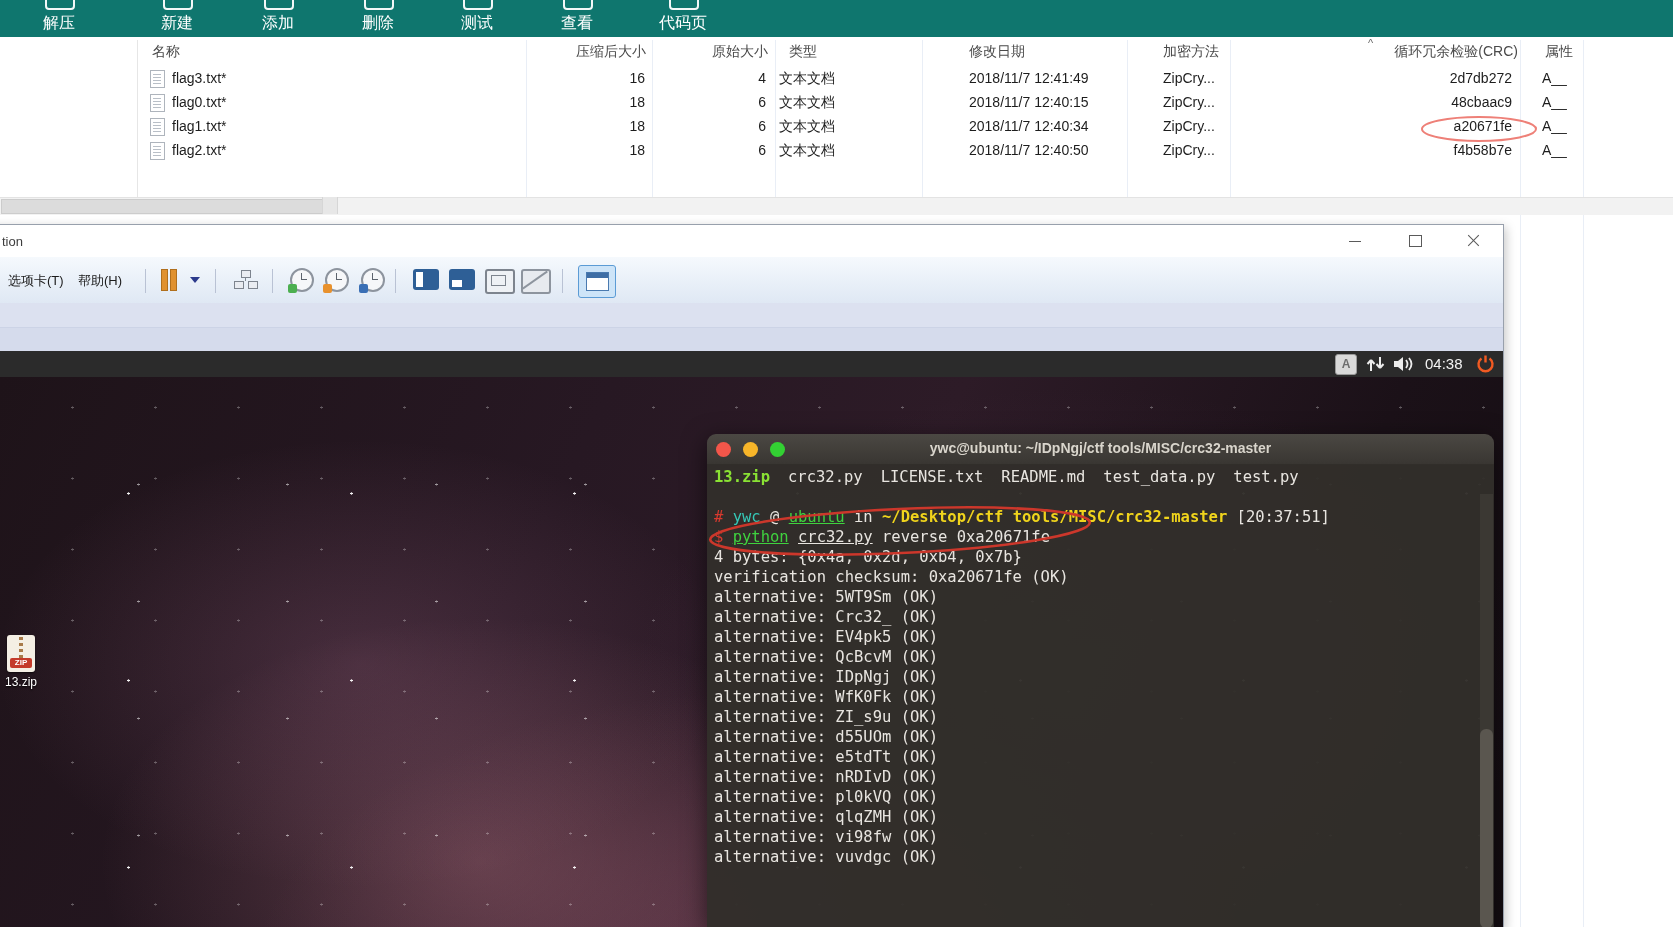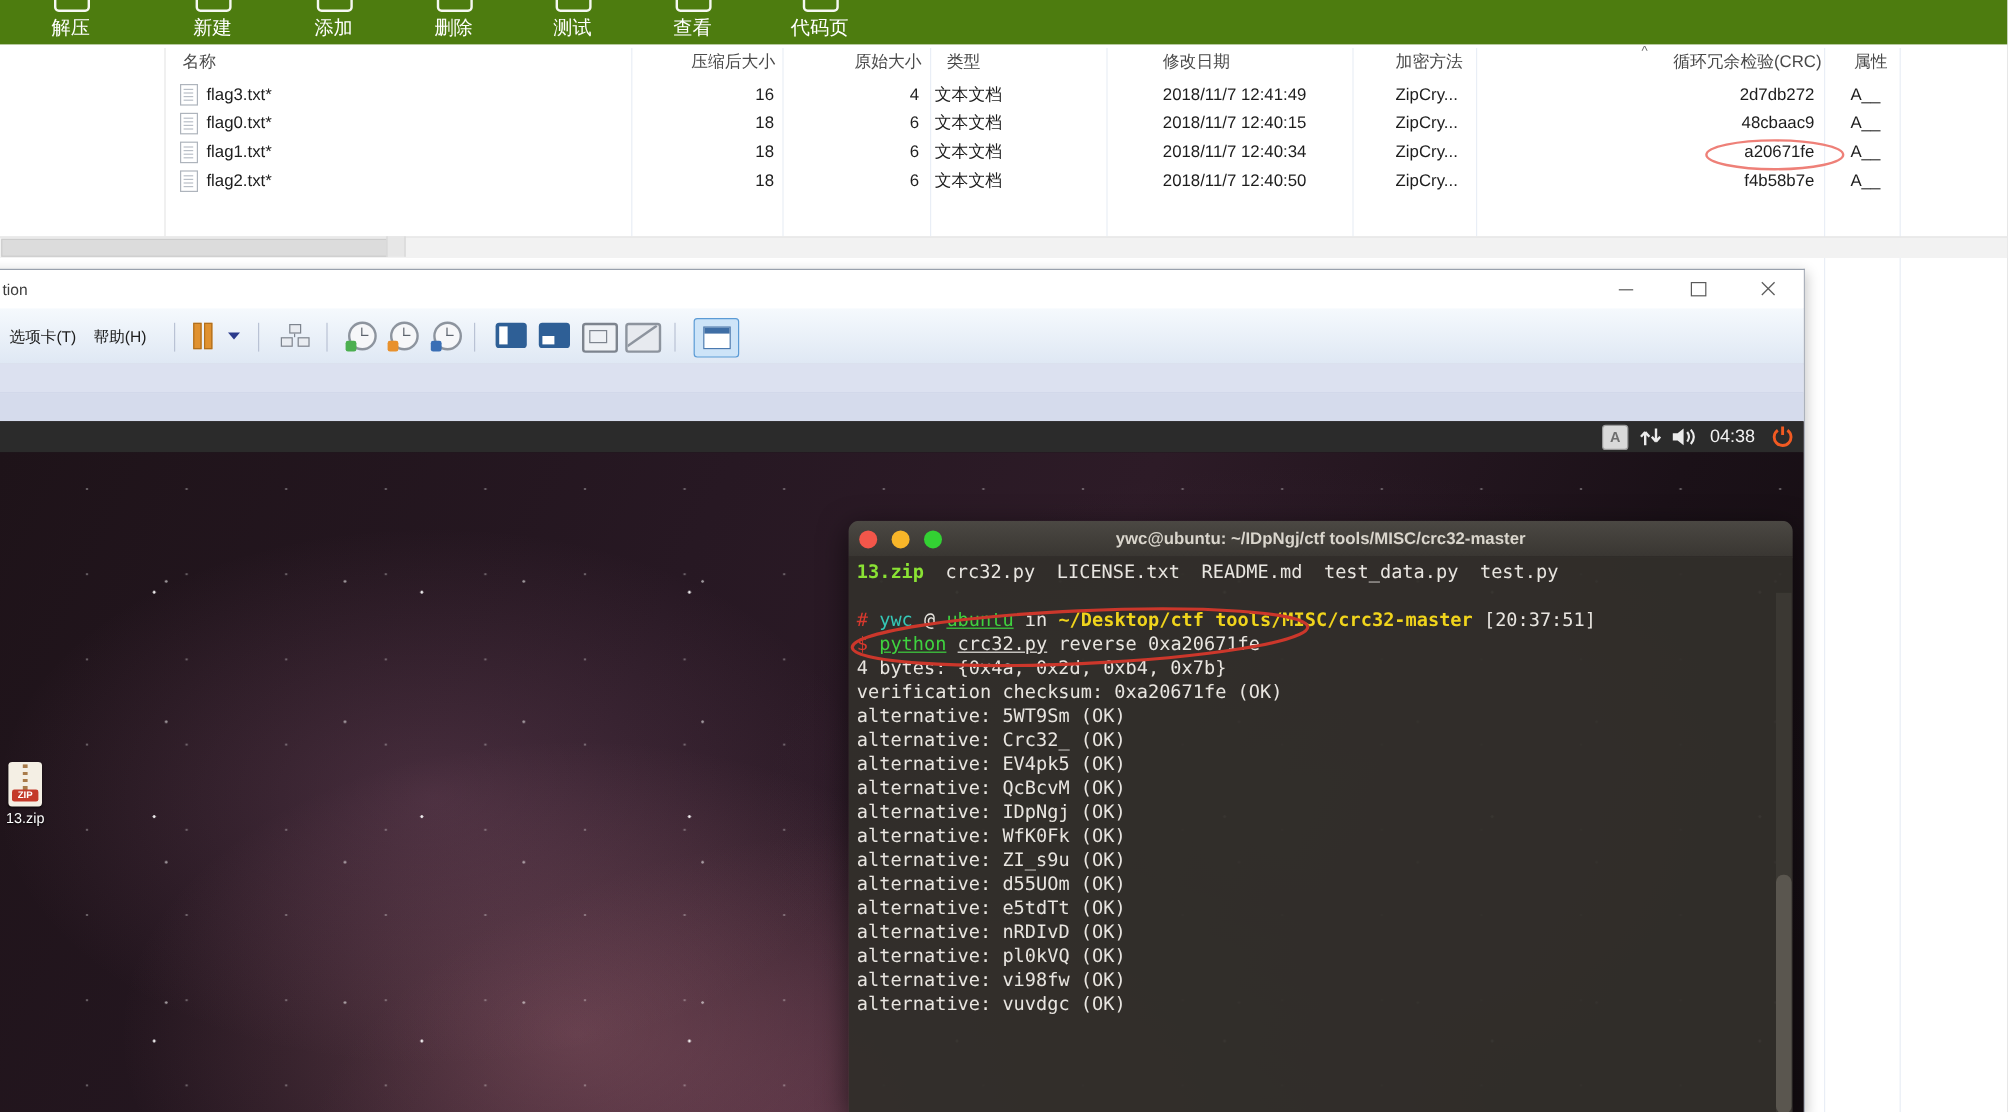--- a/index.html
+++ b/index.html
@@ -1,21 +1,21 @@
 <!DOCTYPE html>
 <html><head>
 <meta charset="utf-8">
 <style>
   html,body{margin:0;padding:0;background:#fff;}
   .stage{position:relative;width:1673px;height:927px;overflow:hidden;
          font-family:"Liberation Sans",sans-serif;background:#fff;}
   .abs{position:absolute;}
 
   
-  .wr-toolbar{left:0;top:0;width:1673px;height:37px;background:#4d7c0f;}
+  .wr-toolbar{left:0;top:0;width:1673px;height:37px;background:#0f766e;}
   .wr-btn{position:absolute;top:0;height:37px;width:96px;color:#fff;text-align:center;cursor:default;}
   .wr-btn .lbl{position:absolute;bottom:3px;left:0;width:100%;font-size:16px;}
   .wr-ico{position:absolute;top:-16px;left:50%;margin-left:-14px;width:26px;height:22px;
           border:2px solid #fff;border-radius:4px;opacity:.95;}
   .wr-head{position:absolute;top:43px;height:22px;font-size:14px;color:#4a4a4a;}
   .wr-row{position:absolute;height:24px;font-size:14px;color:#1d1d1d;line-height:24px;}
   .cell{position:absolute;top:0;height:100%;white-space:nowrap;}
   .num{text-align:right;}
   .vline{position:absolute;width:1px;background:#e9eef6;}
   .fico{position:absolute;left:150px;top:4px;width:13px;height:16px;background:#fff;
@@ -350,20 +350,21 @@
             <div class="tl"><span>alternative: </span><span>Crc32_</span><span> (OK)</span></div>
             <div class="tl"><span>alternative: </span><span>EV4pk5</span><span> (OK)</span></div>
             <div class="tl"><span>alternative: </span><span>QcBcvM</span><span> (OK)</span></div>
             <div class="tl"><span>alternative: </span><span>IDpNgj</span><span> (OK)</span></div>
             <div class="tl"><span>alternative: </span><span>WfK0Fk</span><span> (OK)</span></div>
             <div class="tl"><span>alternative: </span><span>ZI_s9u</span><span> (OK)</span></div>
             <div class="tl"><span>alternative: </span><span>d55UOm</span><span> (OK)</span></div>
             <div class="tl"><span>alternative: </span><span>e5tdTt</span><span> (OK)</span></div>
             <div class="tl"><span>alternative: </span><span>nRDIvD</span><span> (OK)</span></div>
             <div class="tl"><span>alternative: </span><span>pl0kVQ</span><span> (OK)</span></div>
+            <div class="tl"><span>alternative: </span><span>qlqZMH</span><span> (OK)</span></div>
             <div class="tl"><span>alternative: </span><span>vi98fw</span><span> (OK)</span></div>
             <div class="tl"><span>alternative: </span><span>vuvdgc</span><span> (OK)</span></div>
             <div class="tl"></div>
           </div>
         </div>
       </div>
 
       <div class="term-scrolltrack"></div>
       <div class="term-scrollthumb"></div>
 

